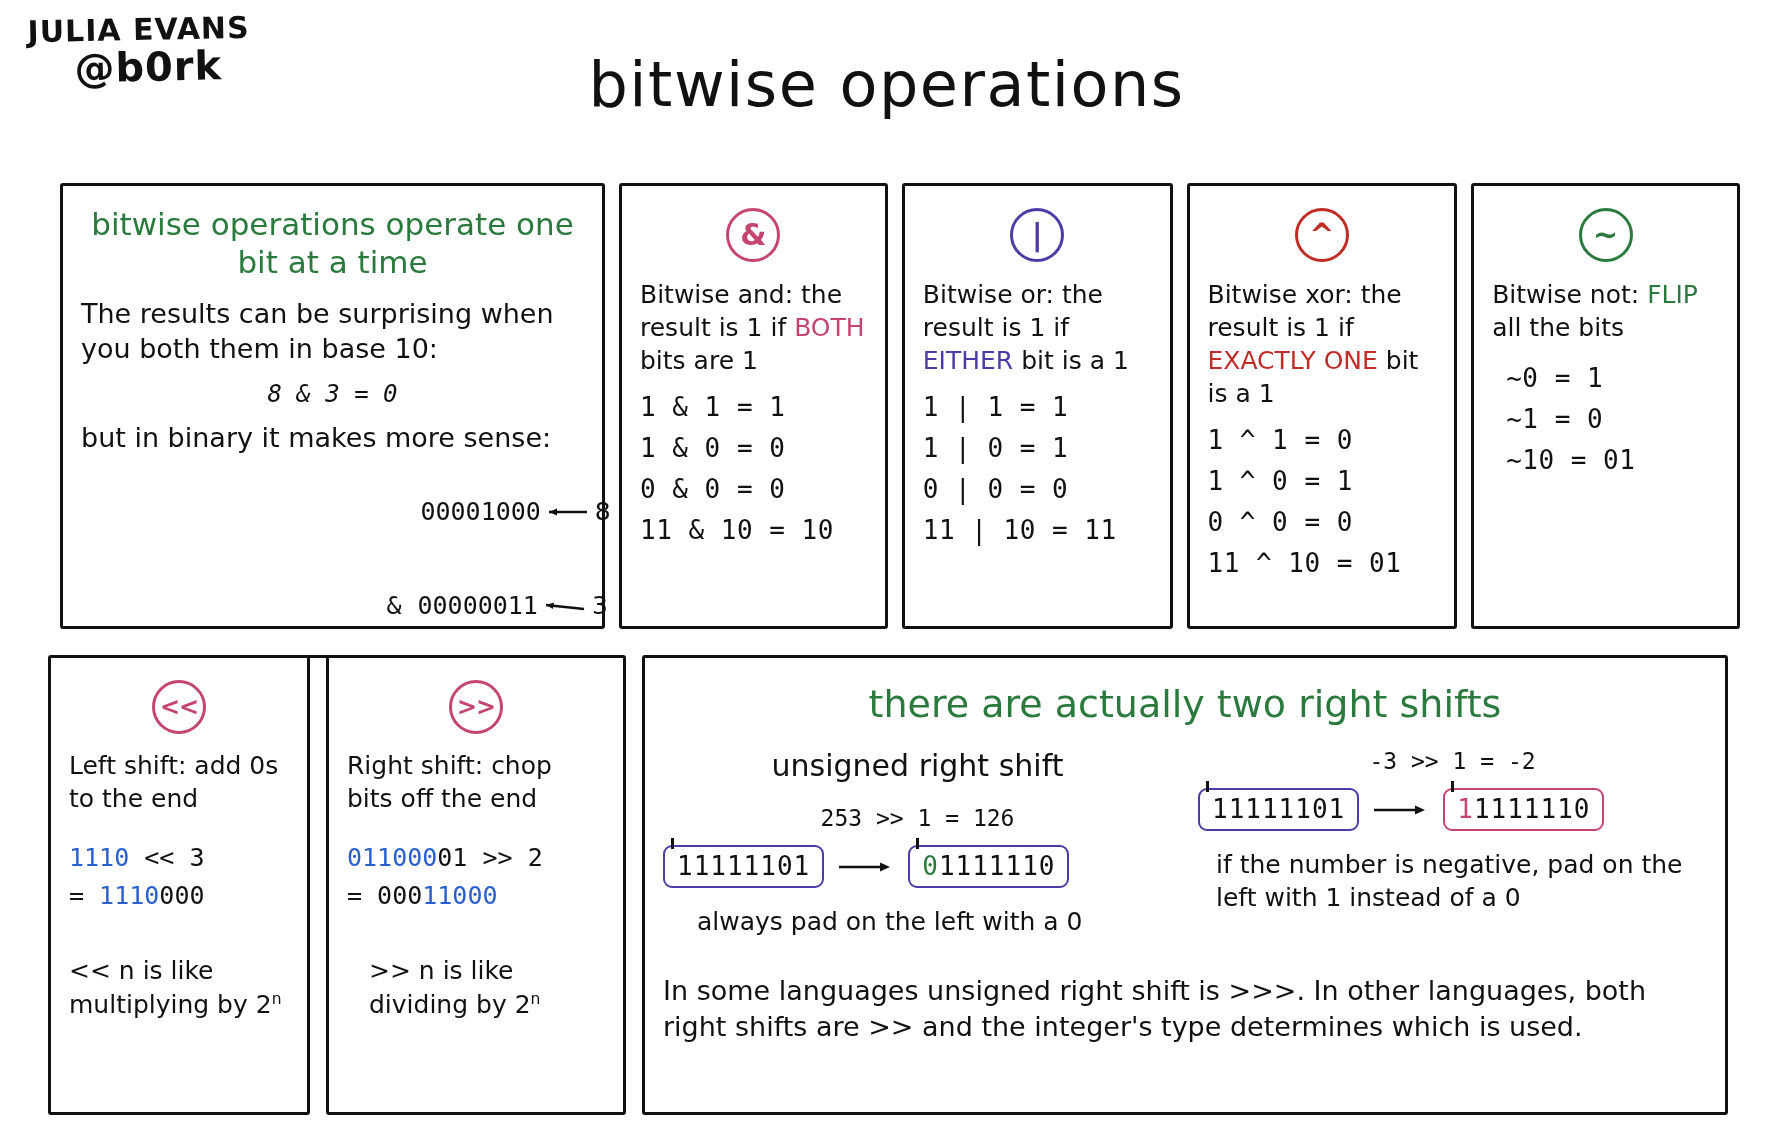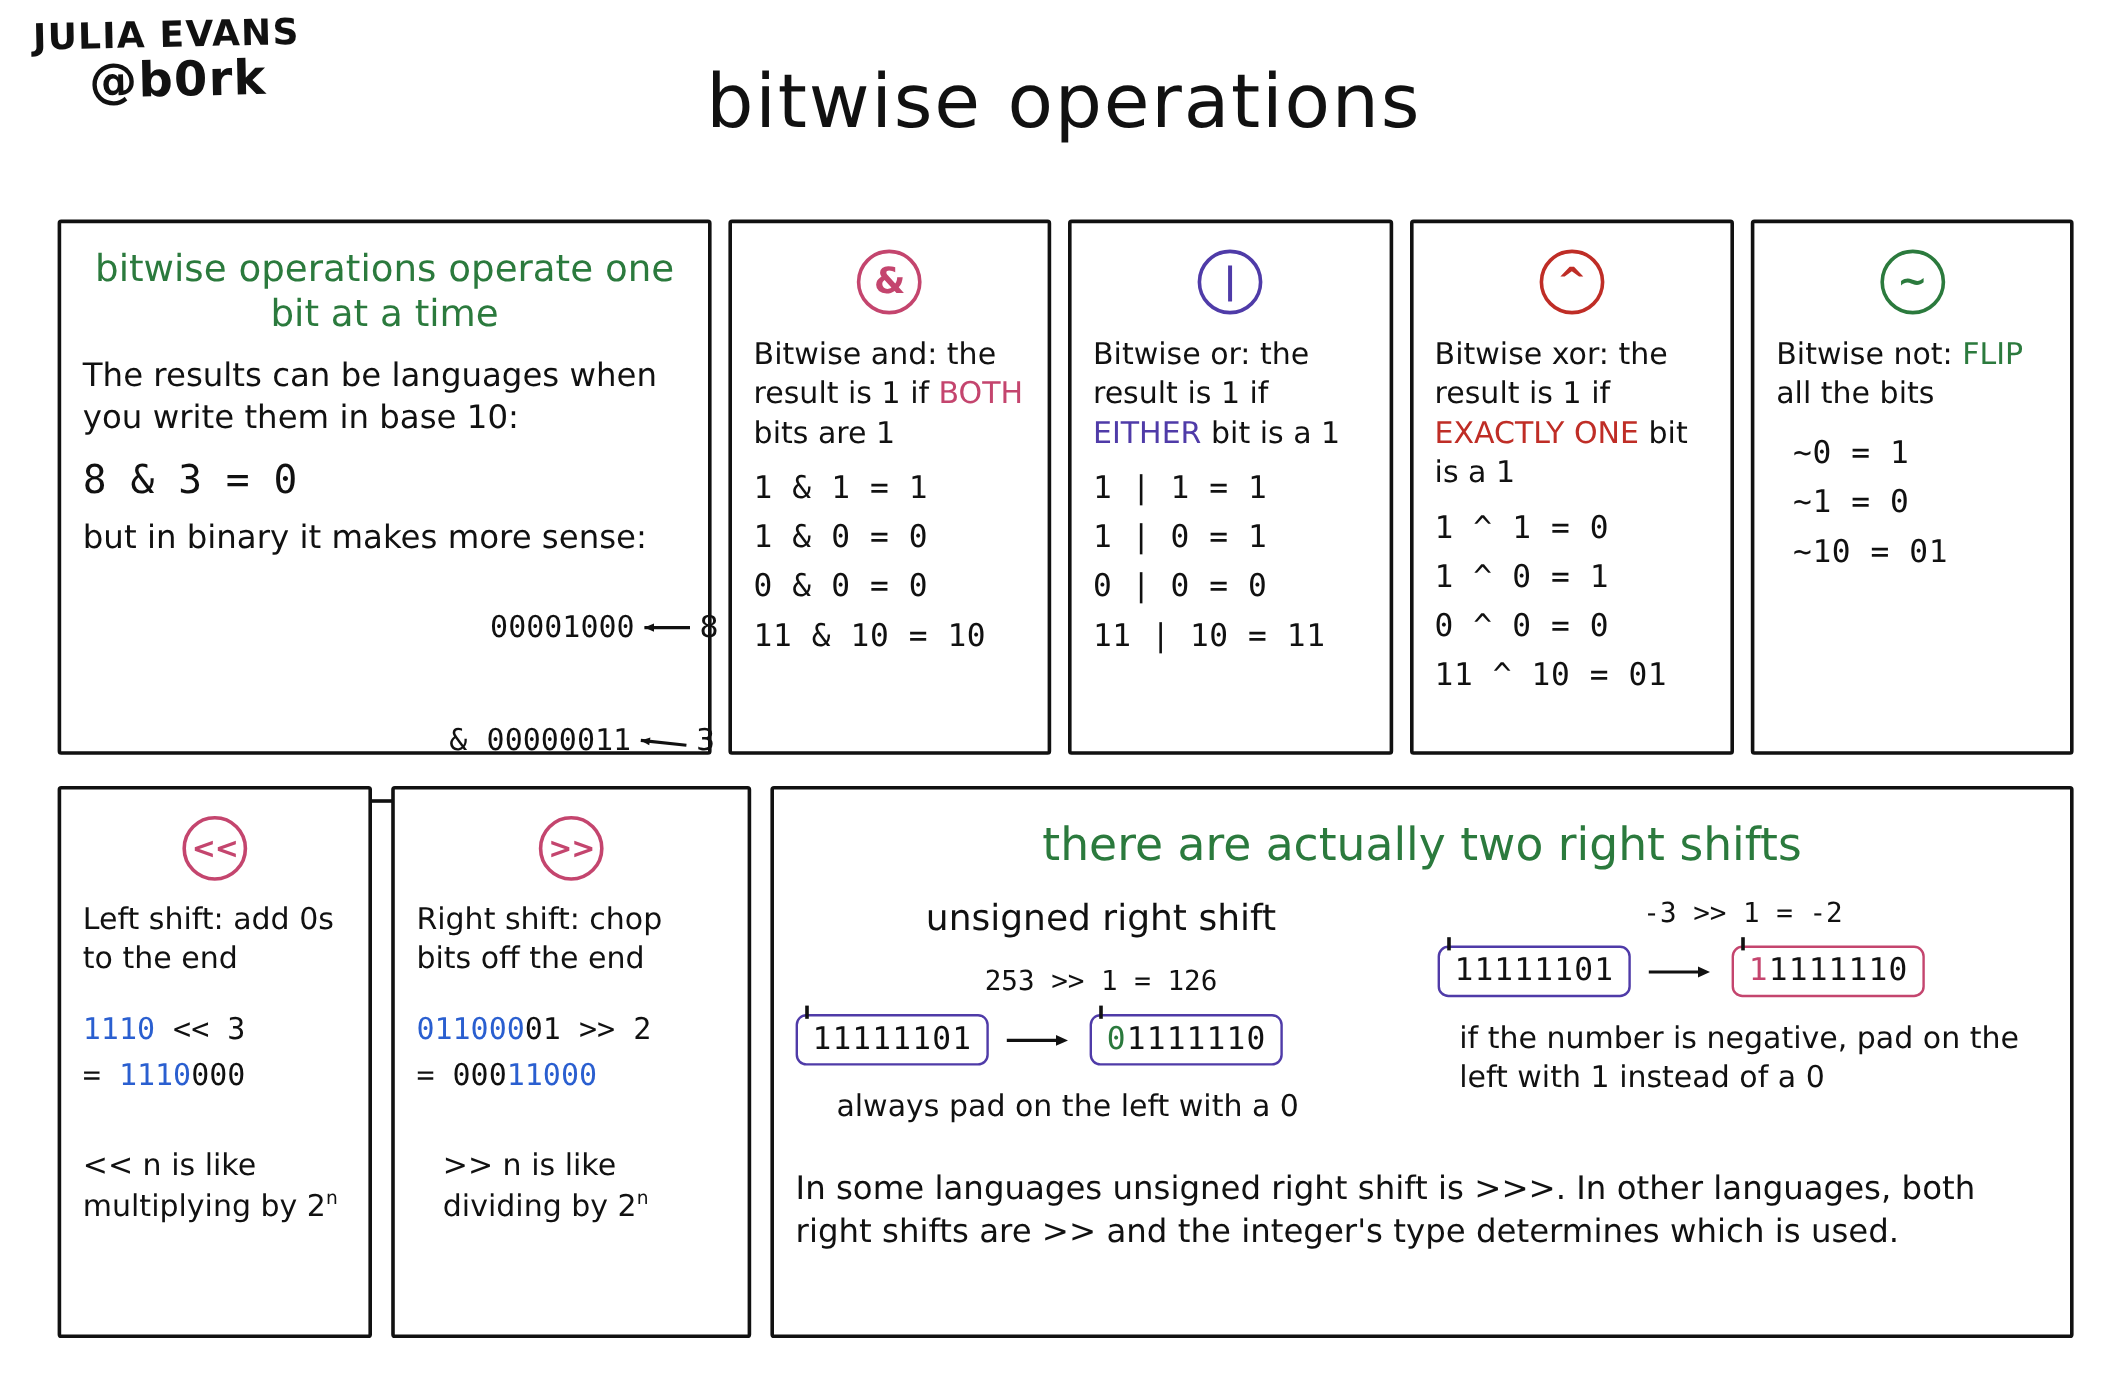--- a/index.html
+++ b/index.html
@@ -30,21 +30,21 @@
     position: absolute; left: 0; right: 0; top: 48px;
     text-align: center;
     font-size: 62px;
     font-weight: 400;
     letter-spacing: 1.5px;
     font-family: "DejaVu Sans", sans-serif;
   }
 
   
   #row-top {
-    position: absolute; left: 48px; top: 183px;
+    position: absolute; left: 60px; top: 183px;
     width: 1680px; height: 446px;
     display: flex; gap: 14px;
   }
   #row-bottom {
     position: absolute; left: 48px; top: 655px;
     width: 1680px; height: 460px;
     display: flex; gap: 16px;
   }
 
   .panel {
@@ -80,22 +80,22 @@
   .green-head-big {
     color: #2b7a3d; font-size: 38px; text-align: center;
     margin: 10px 0 22px 0;
   }
   .body-text { font-size: 27px; line-height: 1.30; }
   .op-desc   { font-size: 25px; line-height: 1.32; margin-bottom: 10px; }
   .mono {
     font-family: "DejaVu Sans Mono", monospace;
     font-size: 26px; line-height: 1.58; letter-spacing: 0.5px;
   }
-  .eq-line { font-size: 33px; margin: 14px 0 12px 0;
-             font-family: "DejaVu Sans Mono", monospace; }
+  .eq-line { font-size: 24px; text-align: center; margin: 14px 0 12px 0;
+             font-family: "DejaVu Sans Mono", monospace; font-style: italic; }
 
   .kw-pink   { color: #c4456e; }
   .kw-purple { color: #4f3ba8; }
   .kw-red    { color: #bf2d26; }
   .kw-green  { color: #2b7a3d; }
   .kw-blue   { color: #2a5fd0; }
 
   .c-pink   { color: #c4456e; }
   .c-purple { color: #4f3ba8; }
   .c-red    { color: #bf2d26; }
@@ -156,21 +156,21 @@
     <div class="line1">JULIA EVANS</div>
     <div class="line2">@b0rk</div>
   </div>
   <div id="page-title">bitwise operations</div>
 </div>
 
 <div id="row-top">
 
   <div class="panel p-intro">
     <div class="green-head">bitwise operations operate one bit at a time</div>
-    <div class="body-text">The results can be languages when you write them in base 10:</div>
+    <div class="body-text">The results can be surprising when you both them in base 10:</div>
     <div class="eq-line">8 &amp; 3 = 0</div>
     <div class="body-text">but in binary it makes more sense:</div>
 
     <div class="binblock">
       <div class="r">
         <span style="display:inline-block;width:34px;"></span><span>00001000</span><svg width="42" height="14" style="vertical-align:middle;margin:0 2px 3px 6px">
             <path d="M2,7 L40,7" stroke="#111" stroke-width="2.6" fill="none"></path>
             <path d="M2,7 L10,3.5 L10,10.5 Z" fill="#111"></path>
           </svg><span class="arrow-lbl">8</span>
       </div>

